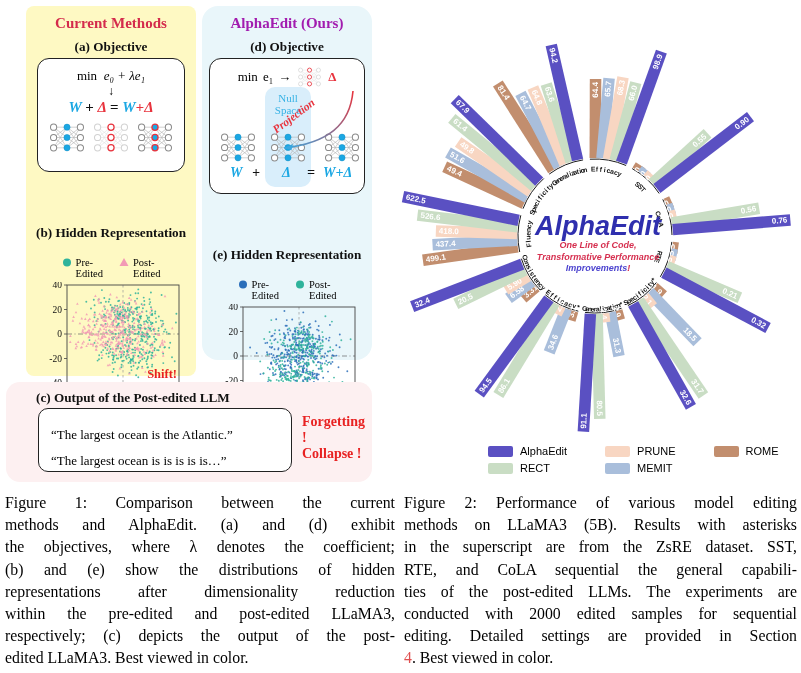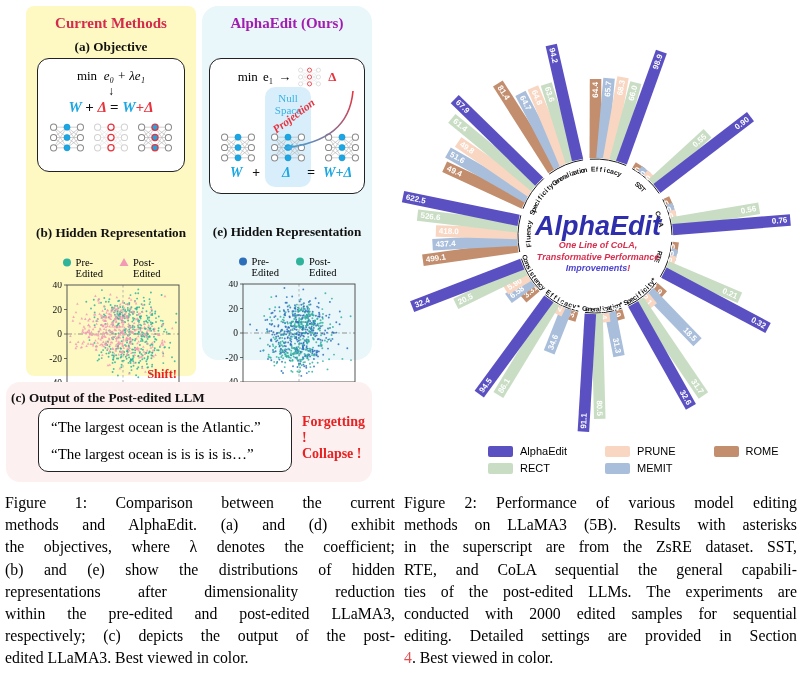--- a/index.html
+++ b/index.html
@@ -36,24 +36,24 @@
   
   #null-box{position:absolute;left:55px;top:28px;width:46px;height:100px;background:#d9eefb;border-radius:10px}
   #null-label{position:absolute;left:55px;top:33px;width:46px;text-align:center;
      color:#38b2e5;font-size:11px;line-height:12px}
   .eq-d1{position:relative;display:flex;align-items:center;justify-content:center;gap:5px;margin-top:7px;font-size:13px;z-index:3}
   .netpos{position:absolute;z-index:2}
   .eqd2{position:absolute;top:106px;font-size:14px;font-weight:bold;font-style:italic;z-index:3}
   #proj-svg{position:absolute;left:0;top:0;width:156px;height:136px;z-index:4;pointer-events:none}
   
   .quote-box{position:absolute;left:32px;top:26px;width:254px;height:64px;background:#fff;
-     border:1.4px solid #222;border-radius:10px;font-size:15px;padding:10px 12px;box-sizing:border-box}
+     border:1.4px solid #222;border-radius:10px;font-size:13px;padding:18px 12px;box-sizing:border-box}
   .quote{margin-bottom:10px;white-space:nowrap}
   .out-label{position:absolute;left:296px;font-weight:bold;color:#e82222;font-size:14px}
-  #panel-output .sec-title{text-align:left;padding-left:5px;margin-top:8px}
+  #panel-output .sec-title{text-align:left;padding-left:30px;margin-top:8px}
   
   #radial{position:absolute;left:398px;top:4px;width:400px;height:437px}
   #alpha-center{position:absolute;left:398px;top:212px;width:400px;text-align:center;pointer-events:none;
      font-family:"Liberation Sans",sans-serif}
   #alpha-title{font-size:27px;font-weight:bold;font-style:italic;color:#2f2fae;line-height:28px}
   .alpha-sub{font-size:9px;font-weight:bold;font-style:italic;line-height:11.5px}
   .sub-red{color:#d63050}
   .sub-blue{color:#4d44cf}
   #fig2-legend{position:absolute;left:488px;top:445px;display:flex;gap:38px;
      font-family:"Liberation Sans",sans-serif;font-size:11px}
@@ -1006,20 +1006,21 @@
         <text x="142" y="113.5" text-anchor="middle" font-size="9.5" fill="#111">40</text>
         <line x1="27" y1="3" x2="30" y2="3" stroke="#444" stroke-width="0.8"></line>
         <text x="25" y="3" text-anchor="end" dominant-baseline="central" font-size="9.5" fill="#111">40</text>
         <text x="140" y="96" text-anchor="end" font-size="12.5" font-weight="bold" fill="#e81f1f">Shift!</text>
       </g>
     </svg>
 </div>
 
 <div id="panel-alpha">
   <div class="panel-title">AlphaEdit (Ours)</div>
+  <div class="sec-title">(d) Objective</div>
   <div class="obj-box" id="obj-d">
     <div id="null-box"></div>
     <div id="null-label">
       <div>Null</div>
       <div>Space</div>
     </div>
     <div class="eq-d1">
       <span>min</span>
       <span class="it">e₁</span>
       <span>→</span>
@@ -2276,21 +2277,21 @@
       <text x="149.1" y="82.9" transform="rotate(72.2 149.1 82.9)" text-anchor="start" dominant-baseline="central" fill="#fff" font-size="8" font-weight="bold">63.6</text>
       <g transform="rotate(347.1 197 232)">
         <rect x="191.25" y="36.0" width="11.5" height="118.0" fill="#5a50c2"></rect>
       </g>
       <text x="153.8" y="43.9" transform="rotate(77.1 153.8 43.9)" text-anchor="start" dominant-baseline="central" fill="#fff" font-size="8" font-weight="bold">94.2</text>
     </g>
   </svg>
 
 <div id="alpha-center">
   <div id="alpha-title">AlphaEdit</div>
-  <div class="alpha-sub sub-red">One Line of CoLA,</div>
+  <div class="alpha-sub sub-red">One Line of Code,</div>
   <div class="alpha-sub sub-red">Transformative Performance</div>
   <div class="alpha-sub"><span class="sub-blue">Improvements</span><span class="sub-red">!</span></div>
 </div>
 
 <div id="fig2-legend">
     <div class="leg-col">
       <div class="leg-item">
         <span class="leg-swatch" style="background: rgb(90, 80, 194);"></span>
         <span>AlphaEdit</span>
       </div>

